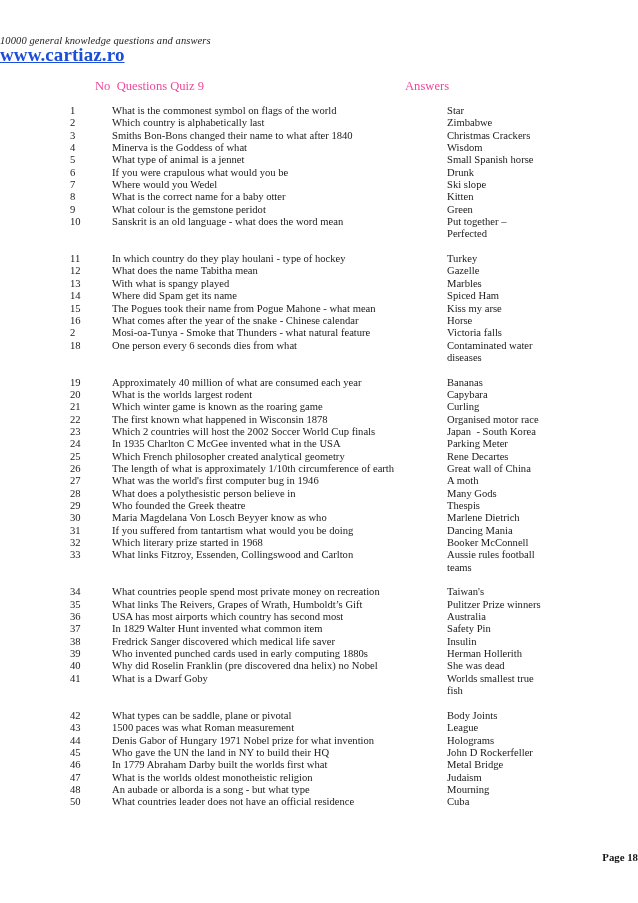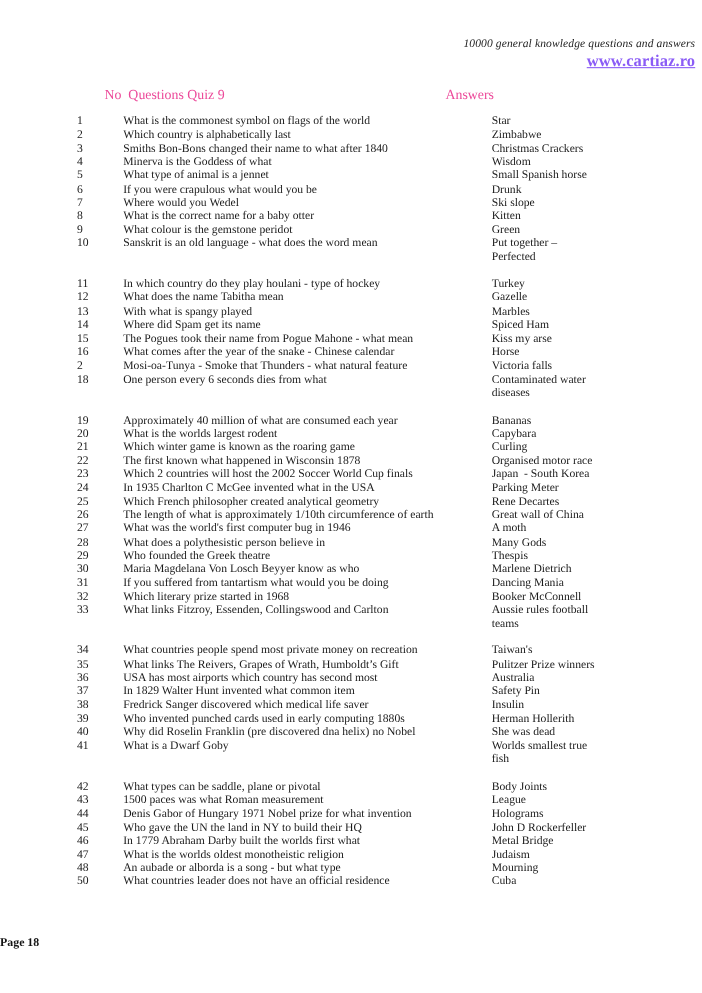--- a/index.html
+++ b/index.html
@@ -22,35 +22,35 @@
     width: 638px;
     height: 903px;
   }
 
   
   .doc-header {
     position: absolute;
     left: 0;
     top: 34px;
     width: 632px;
-    text-align: right;
+    text-align: left;
   }
   .doc-header-title {
     font-style: italic;
     font-size: 10.5px;
     letter-spacing: 0.1px;
     color: #1c1c1c;
     line-height: 13px;
   }
   .doc-header-url {
     display: inline-block;
     margin-top: 0;
     font-weight: bold;
-    font-size: 15px;
-    color: #8b5cf6;
+    font-size: 19px;
+    color: #1d4ed8;
     text-decoration: underline;
     letter-spacing: 0.1px;
     line-height: 16px;
   }
 
   
   .col-head {
     position: absolute;
     top: 79px;
     font-size: 12.6px;
@@ -88,21 +88,21 @@
 
   
   .row.cont .cell-answer { left: 447px; }
 
   
   .doc-footer {
     position: absolute;
     left: 0;
     top: 851px;
     width: 638px;
-    text-align: left;
+    text-align: right;
     font-weight: bold;
     font-size: 10.8px;
     line-height: 13px;
     color: #141414;
   }
 </style>
 </head>
 <body>
 
 <div class="page">

